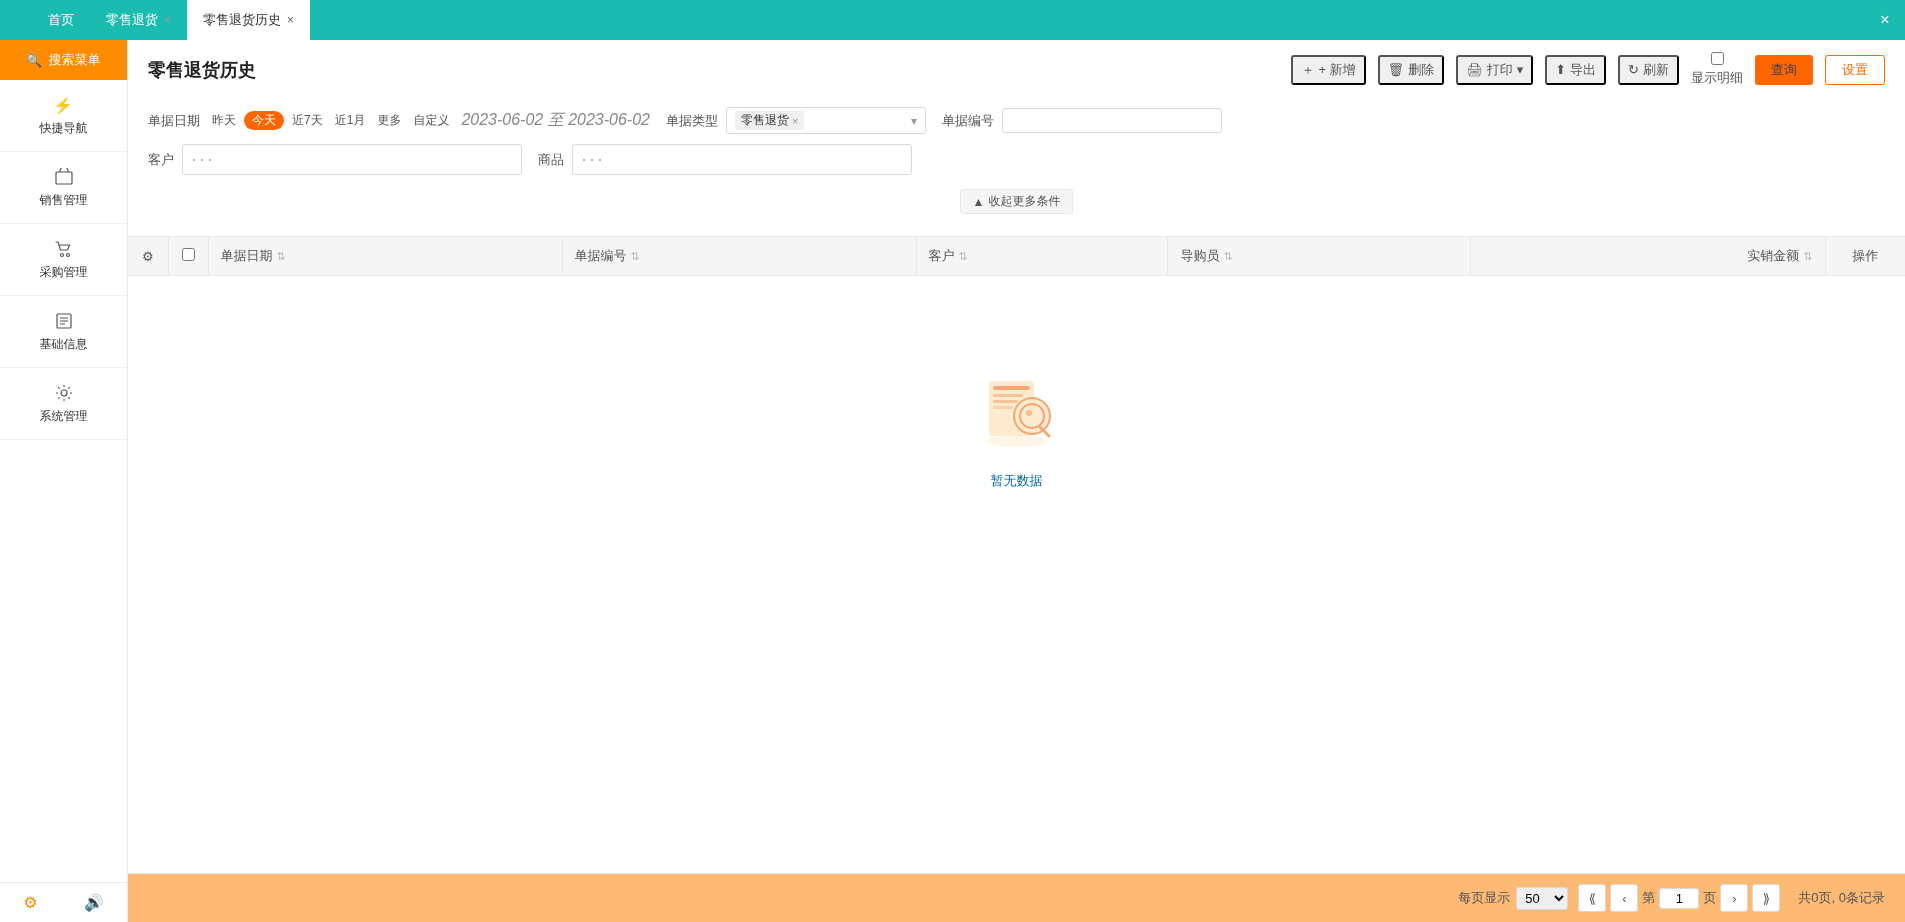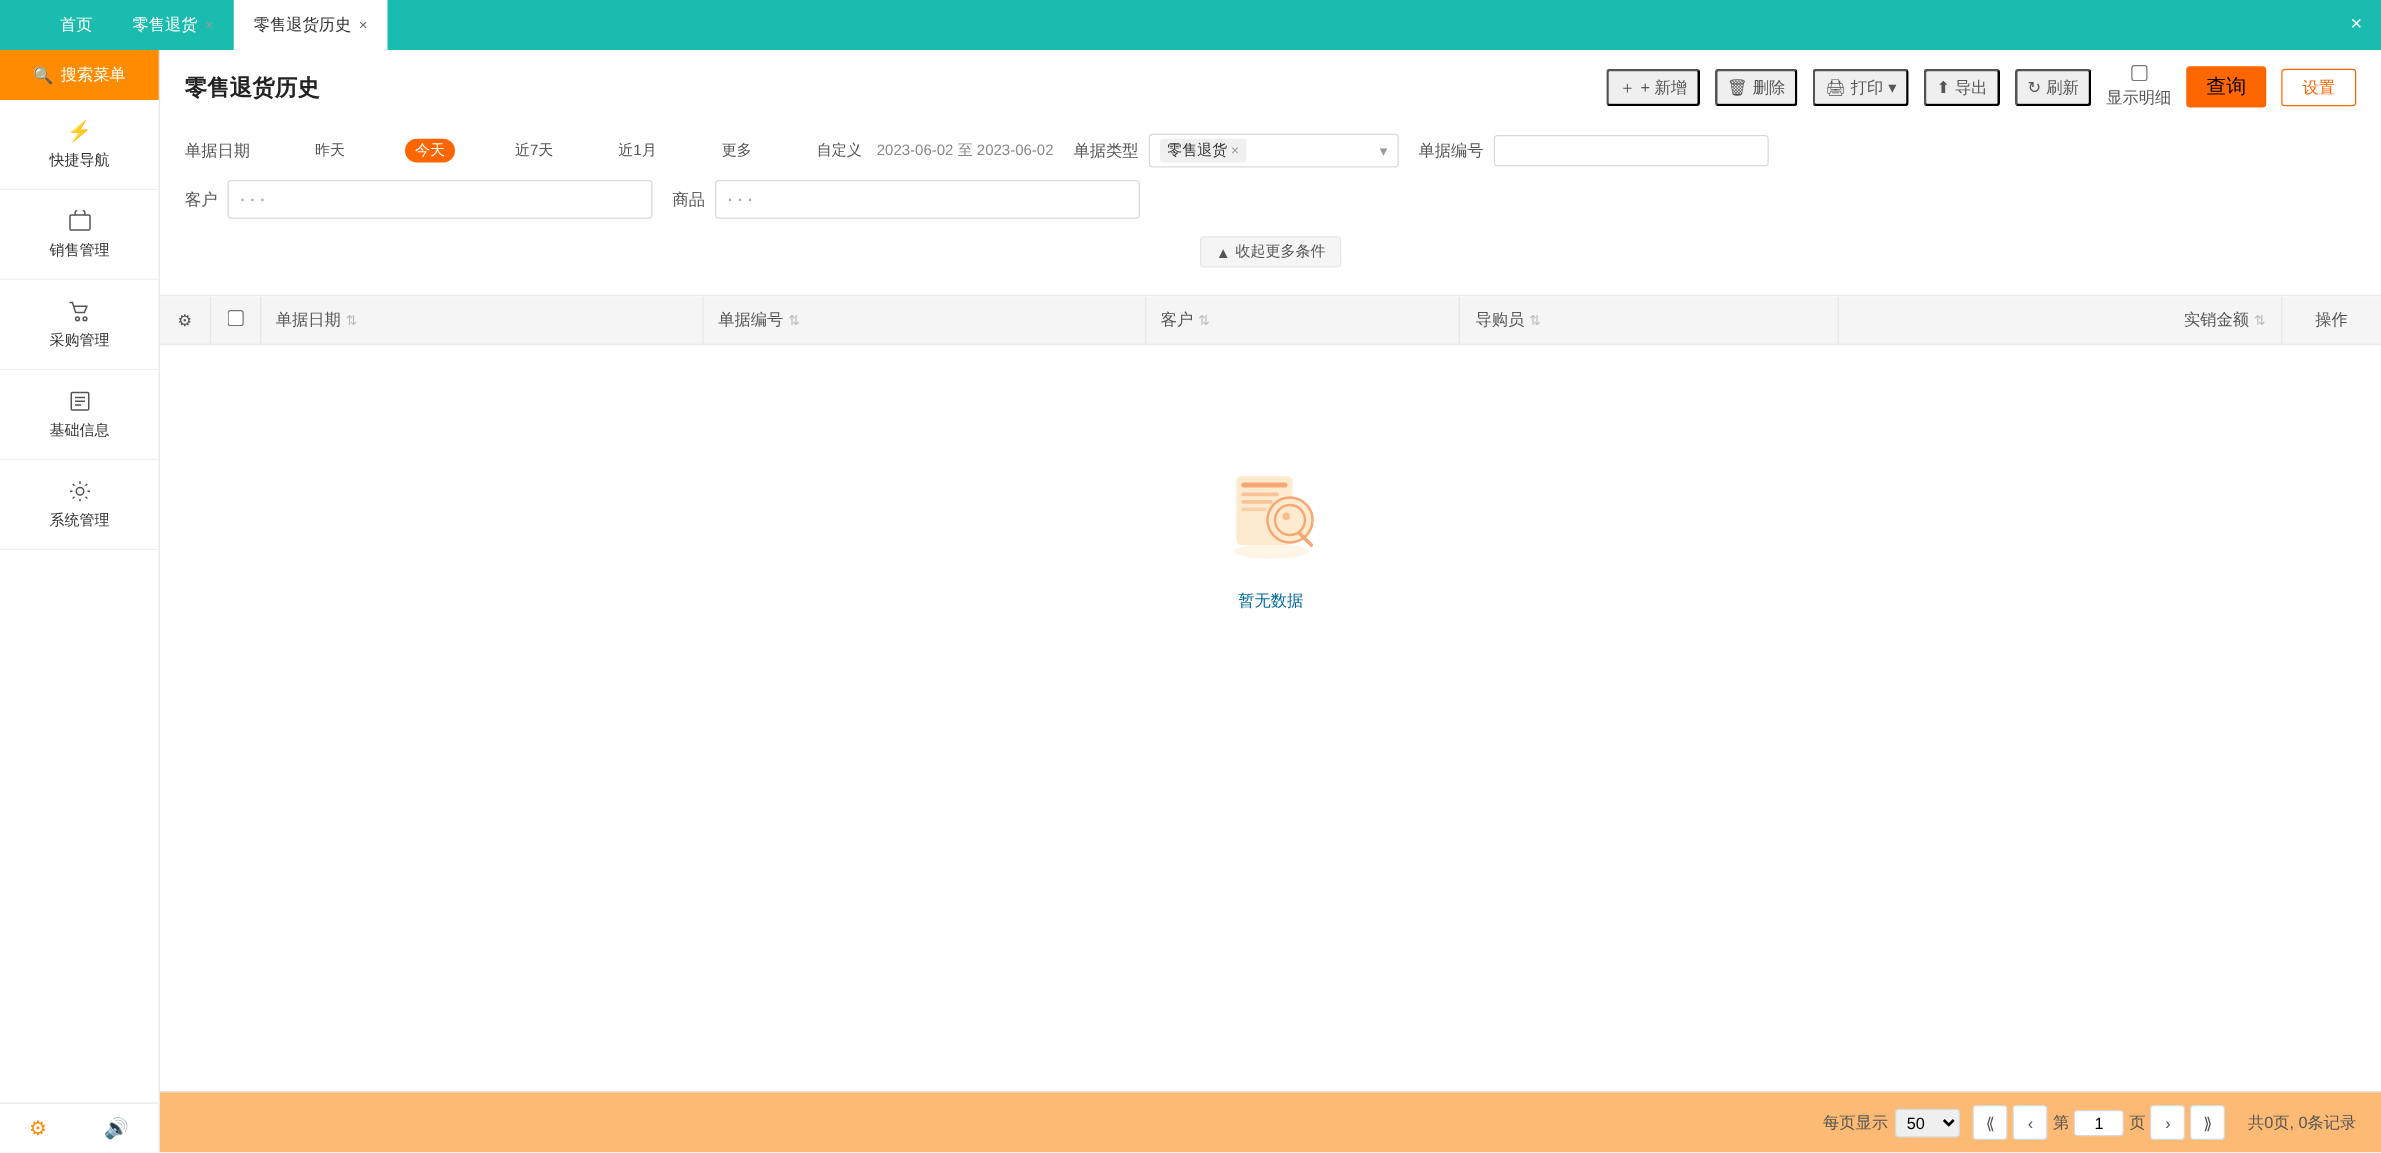--- a/index.html
+++ b/index.html
@@ -151,25 +151,25 @@
       align-items: center;
       gap: 4px;
       font-size: 13px;
       color: #555;
       cursor: pointer;
       padding: 4px 8px;
       border-radius: 3px;
     }
     .btn-primary {
       background: #FF6600;
-      color: #000000;
+      color: #404040;
       border: none;
       padding: 6px 16px;
       border-radius: 3px;
-      font-size: 16px;
+      font-size: 13px;
       cursor: pointer;
     }
     .btn-setting {
       background: #fff;
       color: #FF6600;
       border: 1px solid #FF6600;
       padding: 5px 16px;
       border-radius: 3px;
       font-size: 13px;
       cursor: pointer;
@@ -207,31 +207,31 @@
       display: flex;
       align-items: center;
       gap: 4px;
     }
     .date-btn {
       font-size: 12px;
       color: #555;
       cursor: pointer;
       padding: 1px 4px;
       border-radius: 2px;
-      margin-left: 40px;
     }
     .date-btn.active {
       background: #FF6600;
       color: #fff;
       border-radius: 10px;
       padding: 1px 8px;
     }
     .date-range {
-      font-size: 12px;
+      font-size: 16px;
       color: #888;
+      font-style: italic;
     }
     .tag-select {
       display: flex;
       align-items: center;
       border: 1px solid #d9d9d9;
       border-radius: 3px;
       padding: 3px 8px;
       min-width: 200px;
       background: #fff;
       cursor: pointer;

